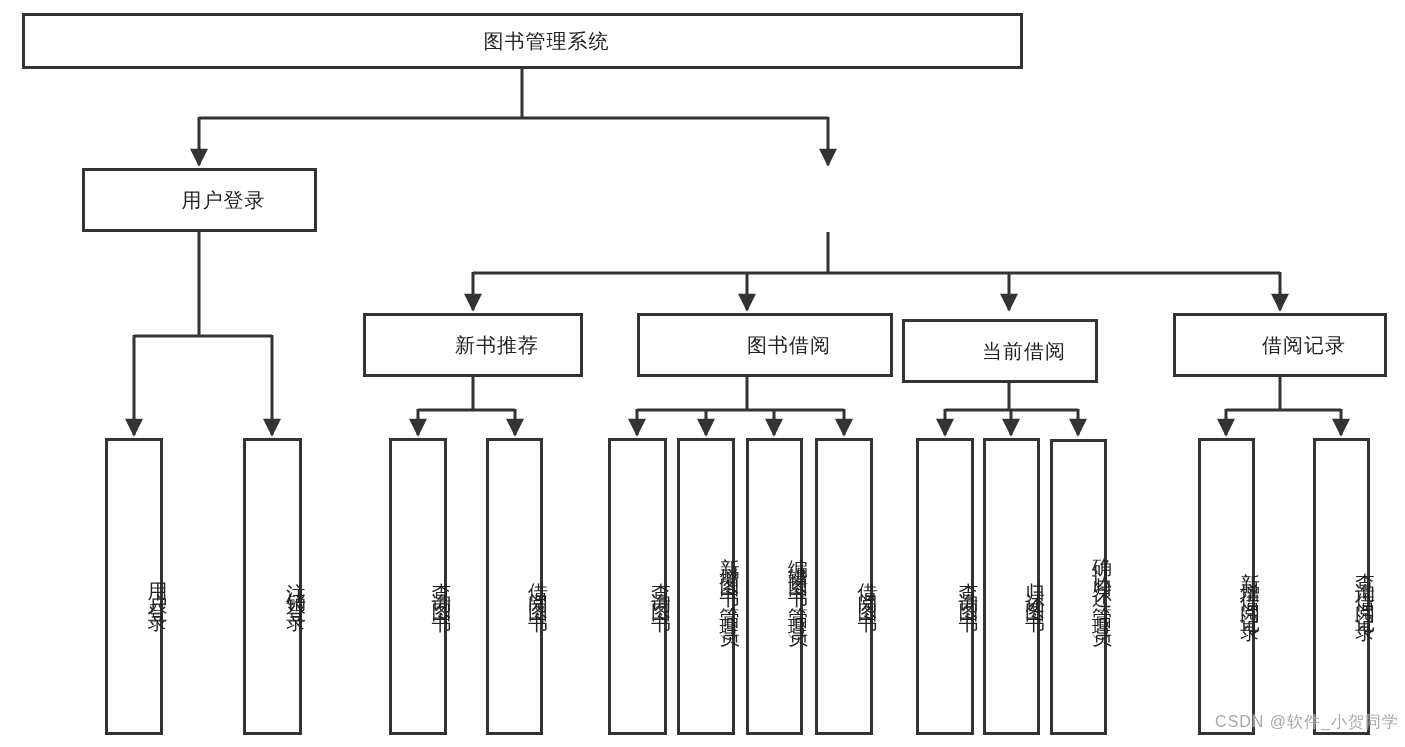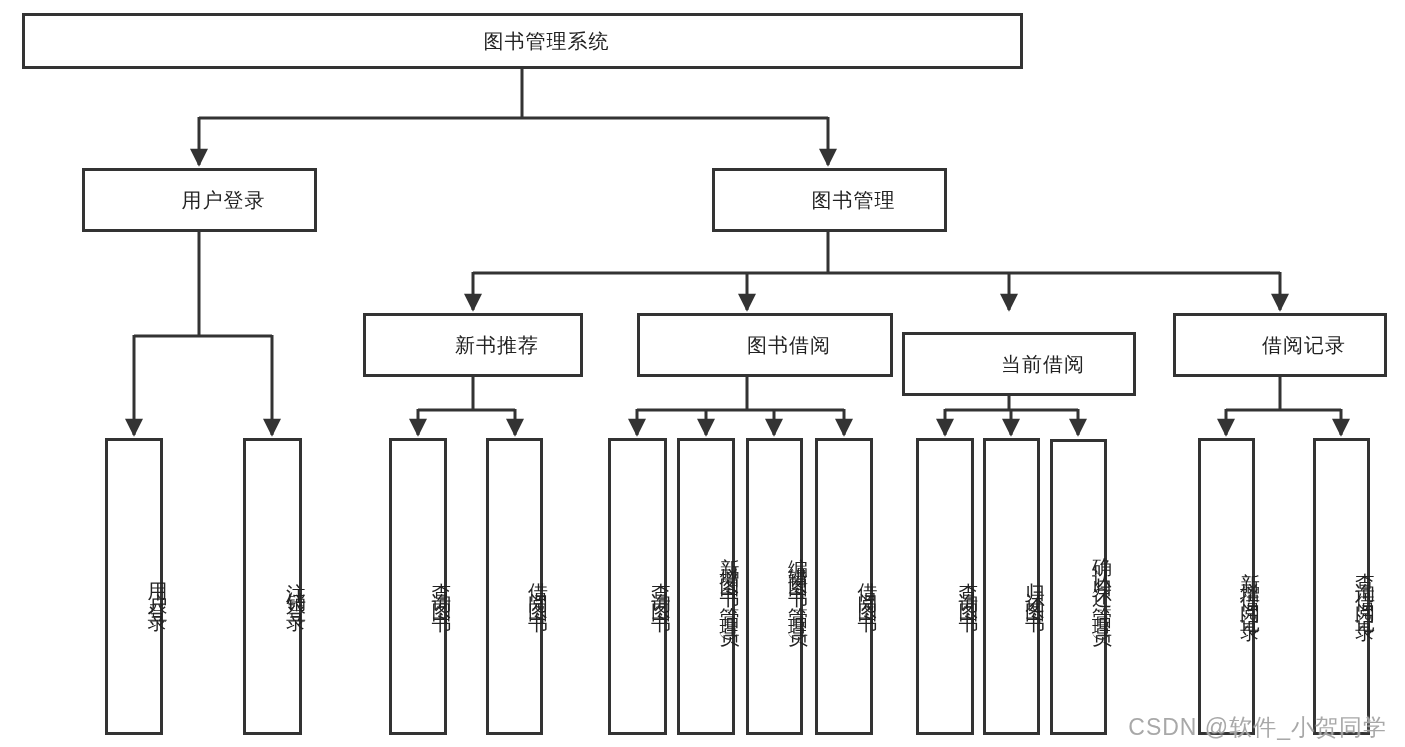--- a/index.html
+++ b/index.html
@@ -33,23 +33,23 @@
   }
   .node.h { letter-spacing: 1px; }
   .node.v {
     writing-mode: vertical-rl;
     text-orientation: mixed;
     letter-spacing: 10px;
     white-space: normal;
   }
   .watermark {
     position: absolute;
-    right: 18px;
+    right: 6px;
     top: 712px;
-    font-size: 23px;
+    font-size: 16px;
     letter-spacing: 1px;
     color: rgba(158, 158, 158, 0.9);
     text-shadow: 0 0 2px #ffffff;
     z-index: 5;
   }
 </style>
 </head>
 <body>
 
 <div class="canvas">
@@ -93,25 +93,24 @@
 
       <path d="M1280 377 V410 M1226 410 H1341"></path>
       <line x1="1226" y1="409" x2="1226" y2="435" marker-end="url(#arrow)"></line>
       <line x1="1341" y1="409" x2="1341" y2="435" marker-end="url(#arrow)"></line>
     </g>
   </svg>
 
   <div class="node h" style="left:22px; top:13px; width:1001px; height:56px;">图书管理系统</div>
 
   <div class="node h" style="left:82px; top:168px; width:235px; height:64px;">用户登录</div>
-  <div class="node h" style="left:712px; top:168px; width:235px; height:64px;">图书管理</div>
 
   <div class="node h" style="left:363px; top:313px; width:220px; height:64px;text-align:center;">新书推荐</div>
   <div class="node h" style="left:637px; top:313px; width:256px; height:64px;">图书借阅</div>
-  <div class="node h" style="left:902px; top:332px; width:234px; height:64px;">当前借阅</div>
+  <div class="node h" style="left:902px; top:319px; width:196px; height:64px;">当前借阅</div>
   <div class="node h" style="left:1173px; top:313px; width:214px; height:64px;">借阅记录</div>
 
   <div class="node v" style="left:105px; top:438px; width:58px; height:297px;">用户登录</div>
   <div class="node v" style="left:243px; top:438px; width:59px; height:297px;">注销登录</div>
 
   <div class="node v" style="left:389px; top:438px; width:58px; height:297px;">查询图书</div>
   <div class="node v" style="left:486px; top:438px; width:57px; height:297px;">借阅图书</div>
 
   <div class="node v" style="left:608px; top:438px; width:59px; height:297px;">查询图书</div>
   <div class="node v" style="left:677px; top:438px; width:58px; height:297px;">新增图书（管理员）</div>

